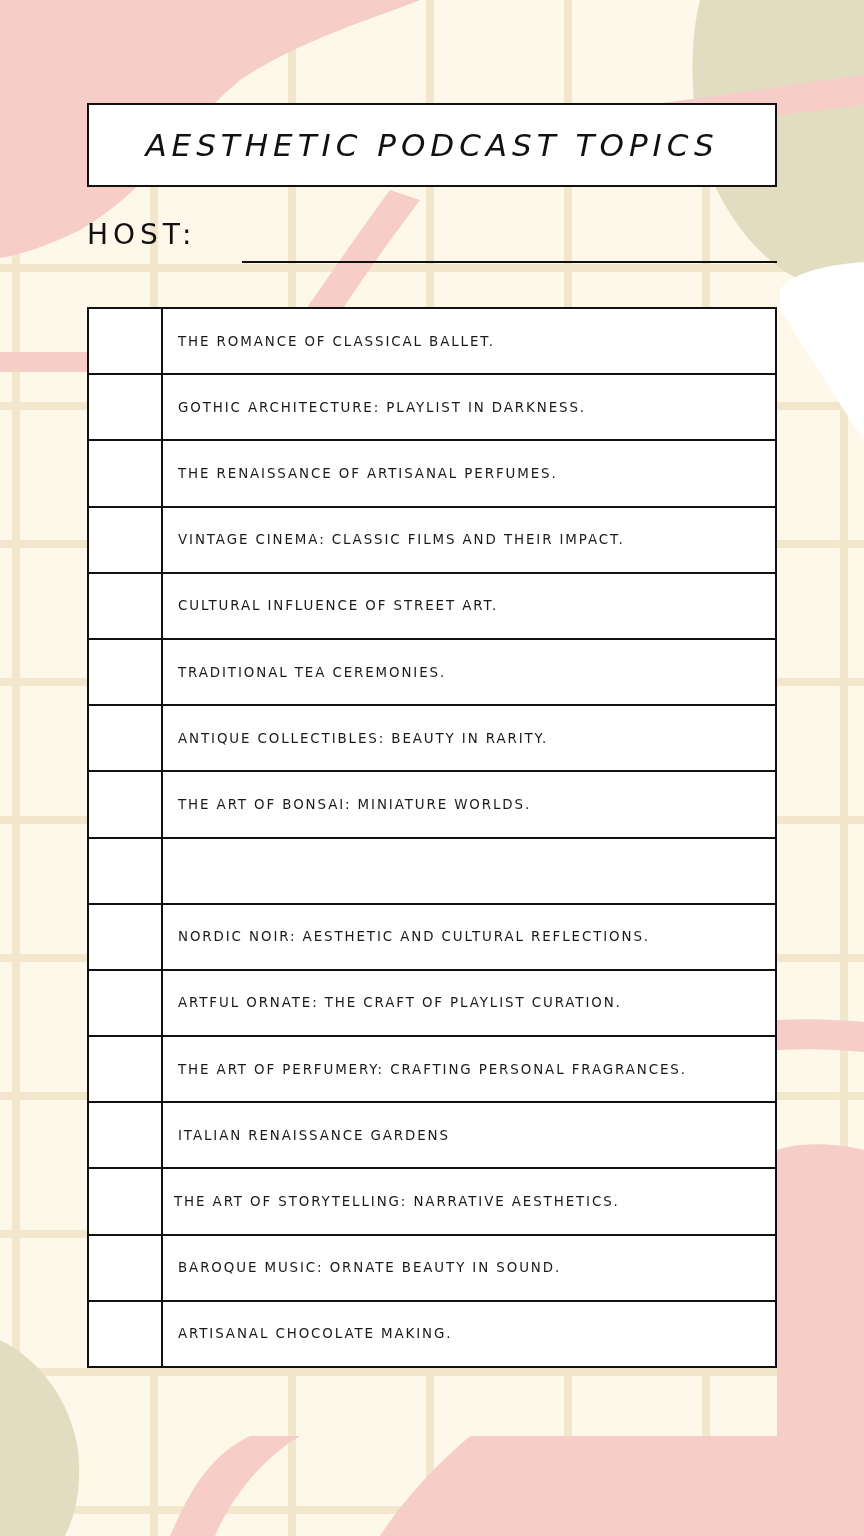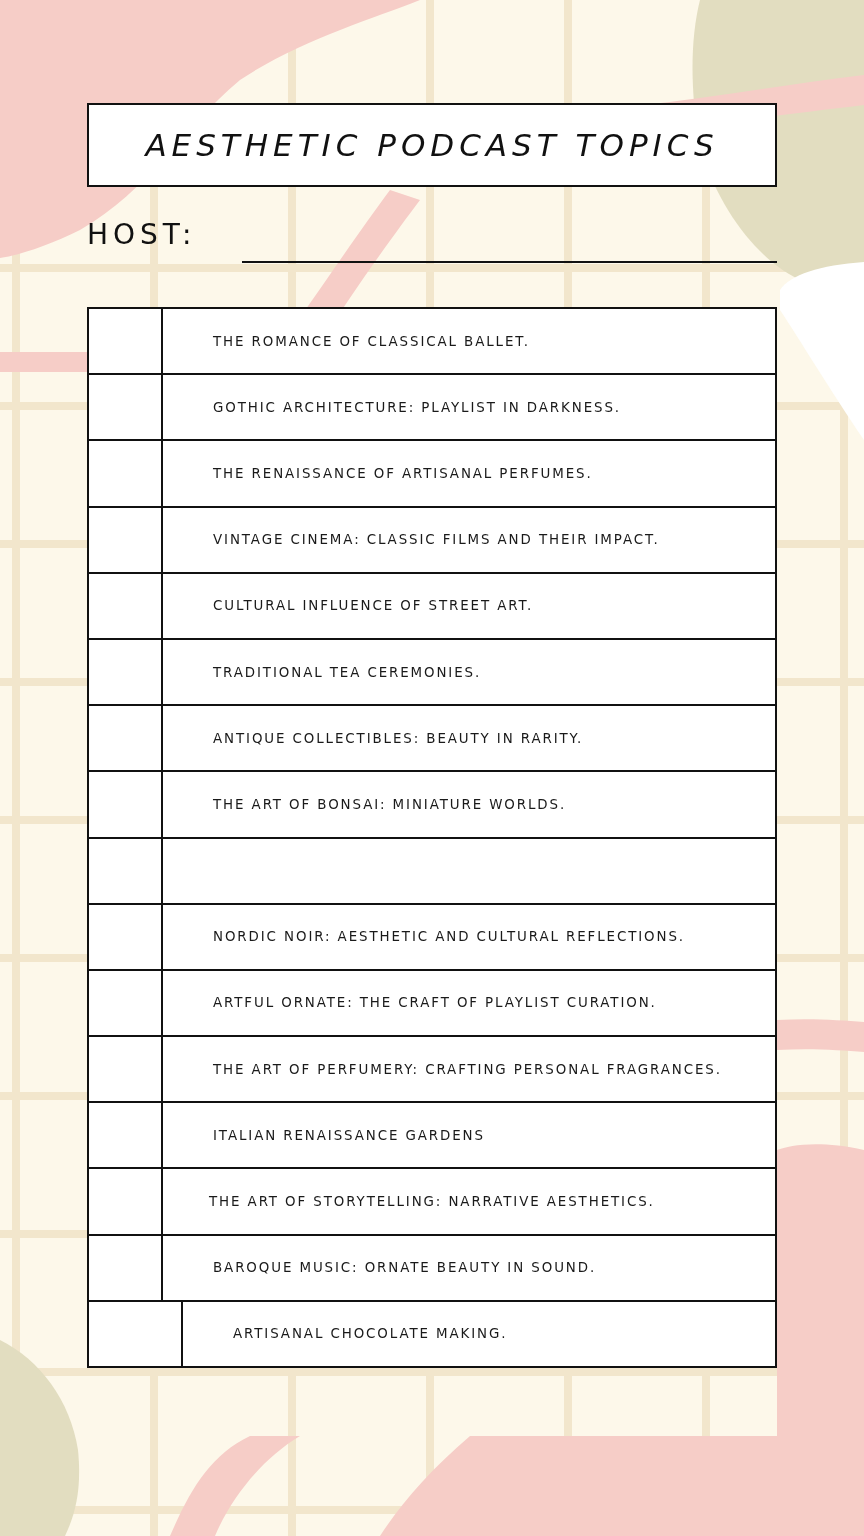--- a/index.html
+++ b/index.html
@@ -10,22 +10,22 @@
     background: #ffffff; border: 2px solid #111111;
     display: flex; align-items: center; justify-content: center; z-index: 2;
   }
   .title-text { font-size: 31px; letter-spacing: 5px; color: #111111; font-weight: normal; font-style: italic; }
   .host-label { position: absolute; left: 87px; top: 218px; font-size: 28px; letter-spacing: 5px; color: #111111; z-index: 2; }
   .host-line { position: absolute; left: 242px; top: 261px; width: 535px; height: 0; border-top: 2px solid #111111; z-index: 2; }
   .topics-table {
     position: absolute; left: 87px; top: 307px; width: 686px;
     border: 2px solid #111111; background: #ffffff; z-index: 2;
   }
-  .row { display: flex; height: 64.2px; border-bottom: 2px solid #111111; gap: 35px; }
-  .row:last-child { border-bottom: none; padding-left: 20px; }
+  .row { display: flex; height: 64.2px; border-bottom: 2px solid #111111; }
+  .row:last-child { border-bottom: none; }
   .check-cell { width: 72px; border-right: 2px solid #111111; flex-shrink: 0; }
   .topic-cell {
     flex: 1; display: flex; align-items: center; padding-left: 15px;
     font-size: 13.4px; letter-spacing: 1.9px; color: #1a1a1a; white-space: nowrap;
   }
 </style>
 </head>
 <body>
 
 <svg class="bg" viewBox="0 0 864 1536" xmlns="http://www.w3.org/2000/svg">

